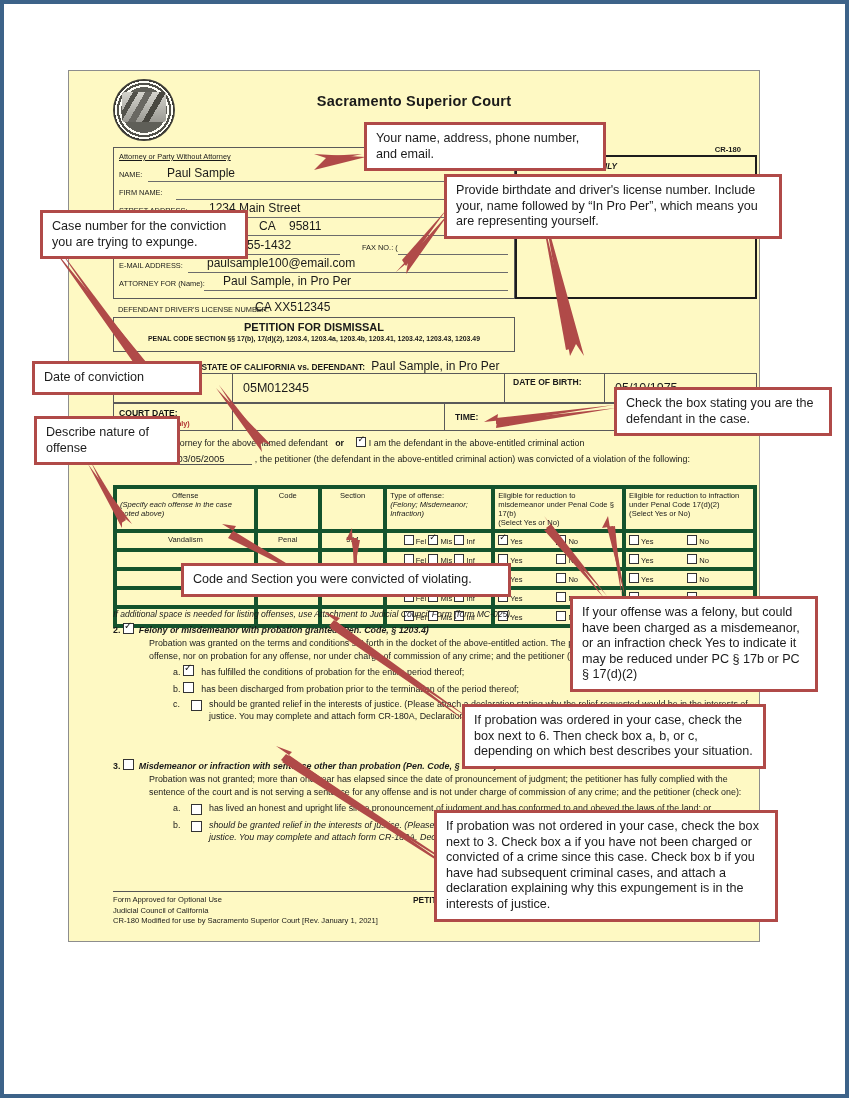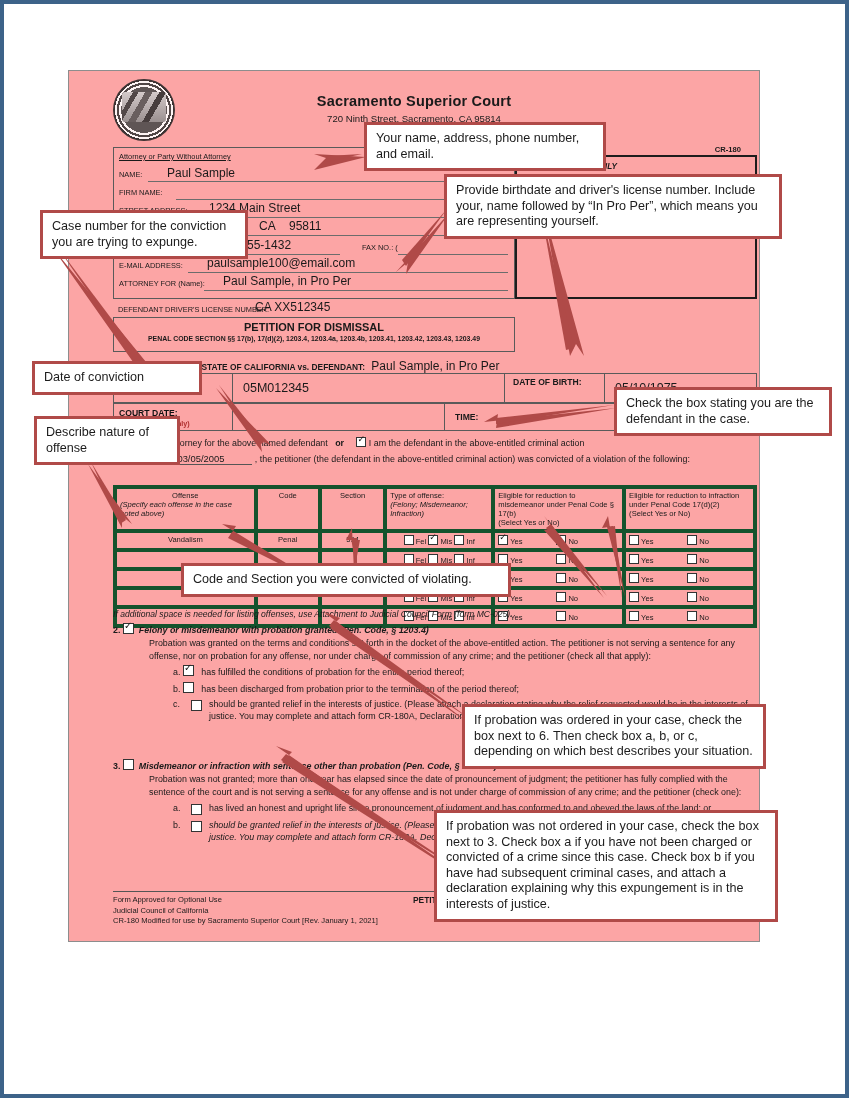--- a/index.html
+++ b/index.html
@@ -12,21 +12,21 @@
   #page{
     position:absolute;left:0;top:0;width:849px;height:1098px;
     border:4px solid #3d6389;
     box-sizing:border-box;
     background:#fff;
   }
   
   #form{
     position:absolute;left:64px;top:66px;width:692px;height:872px;
     border:1px solid #8d8d8d;
-    background:#fca5a5;
+    background:#fef9c3;
     box-sizing:border-box;
     color:#1a1a1a;
   }
   
   #seal{
     position:absolute;left:44px;top:8px;width:62px;height:62px;
     border-radius:50%;
     background:
       radial-gradient(circle at 50% 50%, #ffffff 0 14%, #2b2b2b 14% 17%, #ffffff 17% 20%, #4a4a4a 20% 52%, #ffffff 52% 57%, #3a3a3a 57% 62%, #ffffff 62% 66%, #242424 66% 72%, #ffffff 72% 76%, #2e2e2e 76% 100%);
     opacity:.88;
@@ -114,21 +114,20 @@
 </style>
 </head>
 <body>
 
 <div id="page">
 
   <div id="form">
 
     <div id="seal"></div>
     <div id="courtname">Sacramento Superior Court</div>
-    <div id="courtaddr">720 Ninth Street, Sacramento, CA 95814</div>
 
     <div id="cr180">CR-180</div>
     <div id="cuonly">
       <span>FOR COURT USE ONLY</span>
     </div>
 
     <div id="atty">
       <div id="sbarcell">
         <div class="lbl" style="left:6px;top:6px;">State Bar No:</div>
       </div>
@@ -404,20 +403,23 @@
   </div>
 
   <div class="callout" style="left:610px;top:383px;width:218px;">
     <span>Check the box stating you are the defendant in the case.</span>
   </div>
 
   <div class="callout" style="left:177px;top:559px;width:330px;">
     <span>Code and Section you were convicted of violating.</span>
   </div>
 
+  <div class="callout" style="left:566px;top:592px;width:248px;">
+    <span>If your offense was a felony, but could have been charged as a misdemeanor, or an infraction check Yes to indicate it may be reduced under PC § 17b or PC  § 17(d)(2)</span>
+  </div>
 
   <div class="callout" style="left:458px;top:700px;width:304px;">
     <span>If probation was ordered in your case, check the box next to 6. Then check box a, b, or c, depending on which best describes your situation.</span>
   </div>
 
   <div class="callout" style="left:430px;top:806px;width:344px;">
     <span>If probation was not ordered in your case, check the box next to 3.  Check box a if you have not been charged or convicted of a crime since this case. Check box b if you have had subsequent criminal cases, and attach a declaration explaining why this expungement is in the interests of justice.</span>
   </div>
 
 </div>

